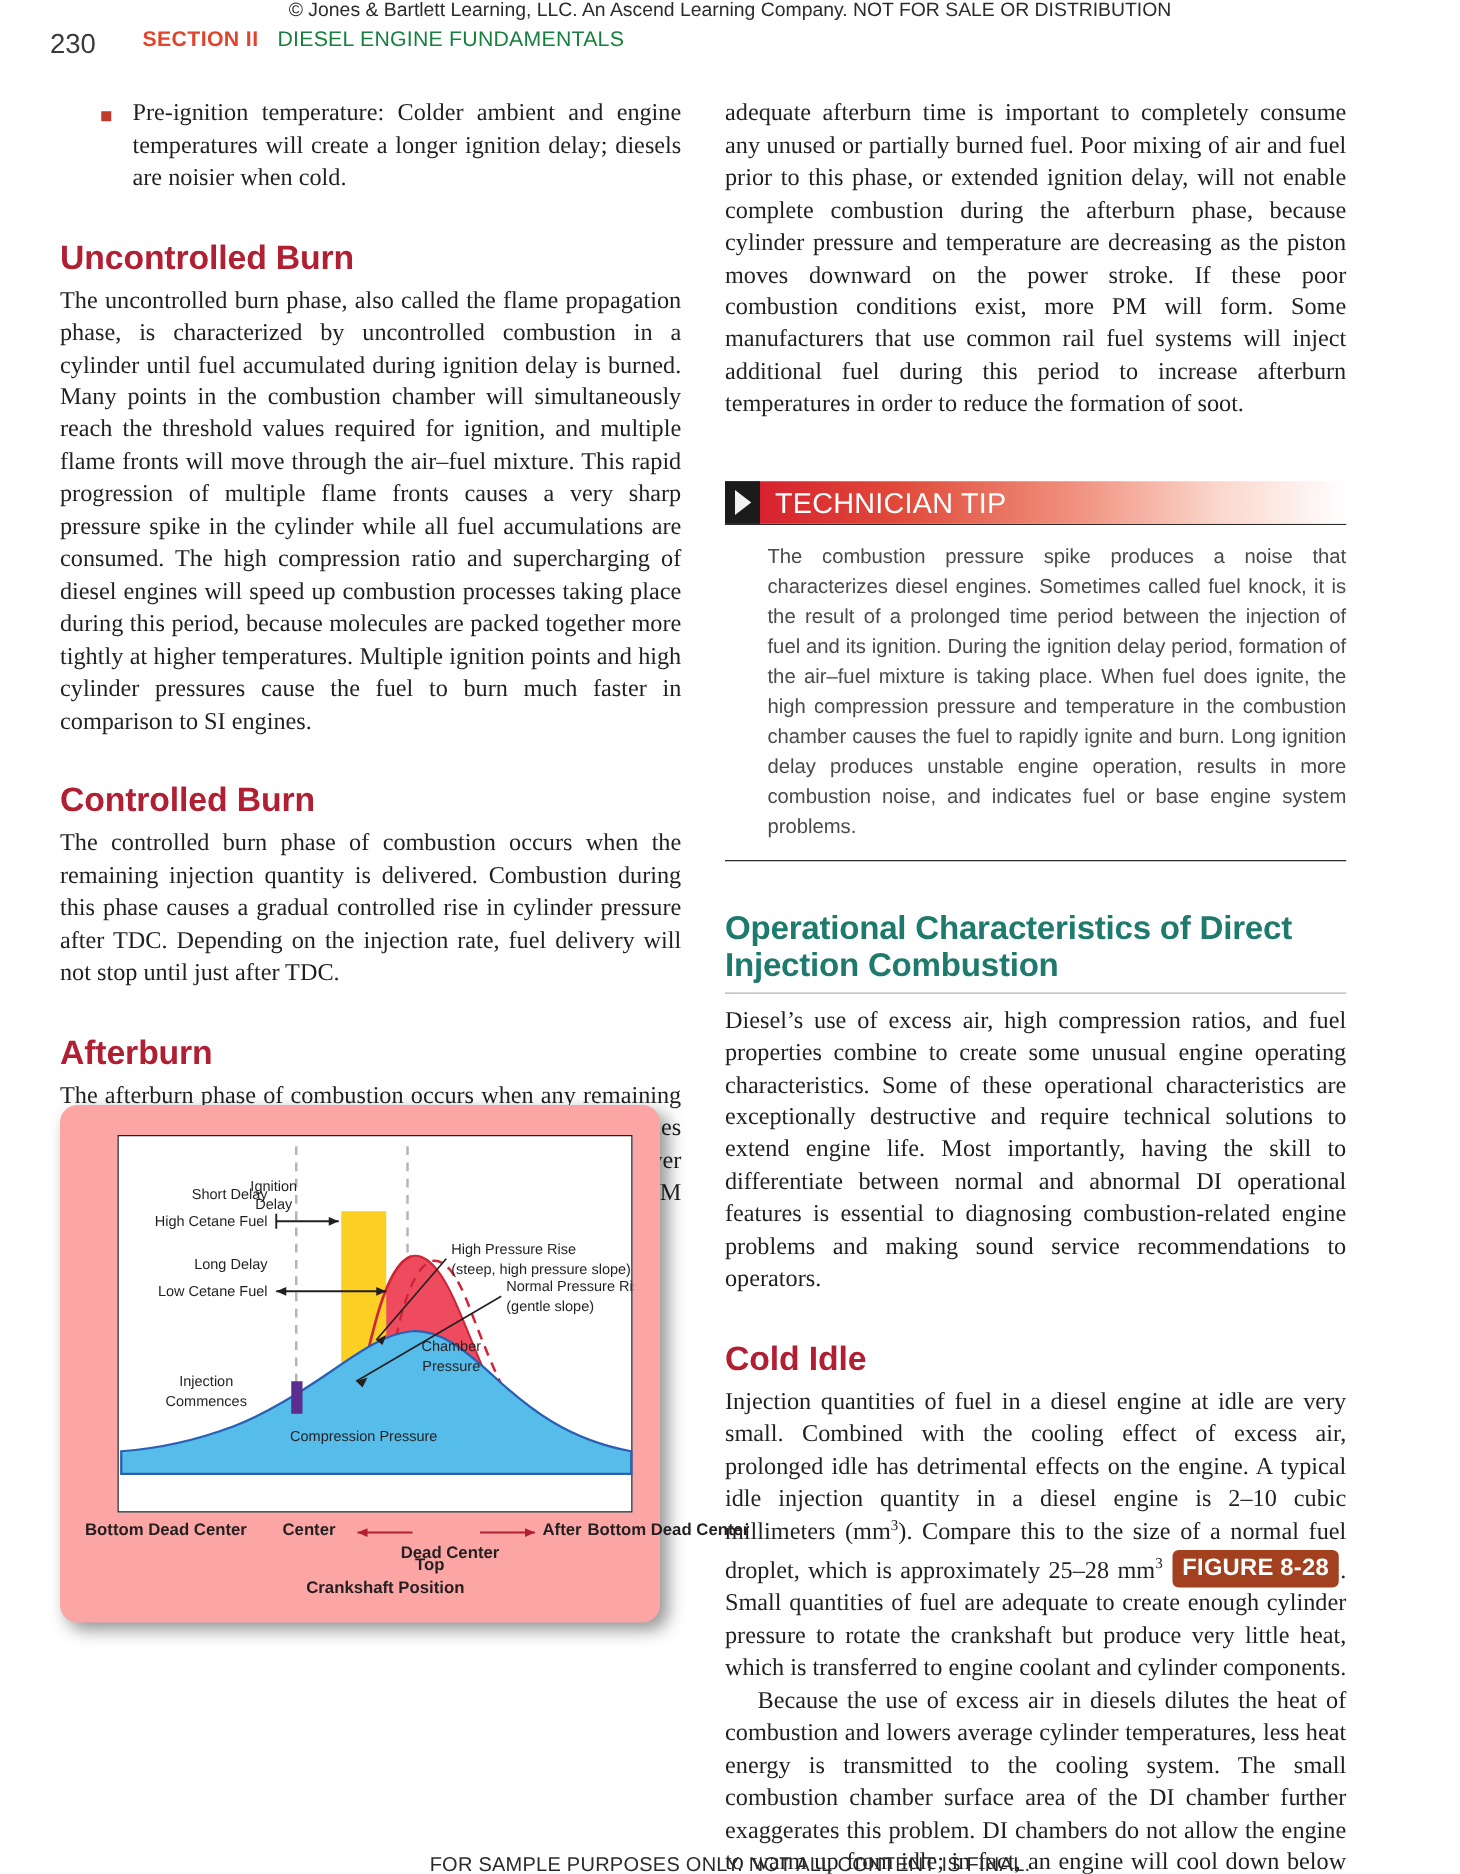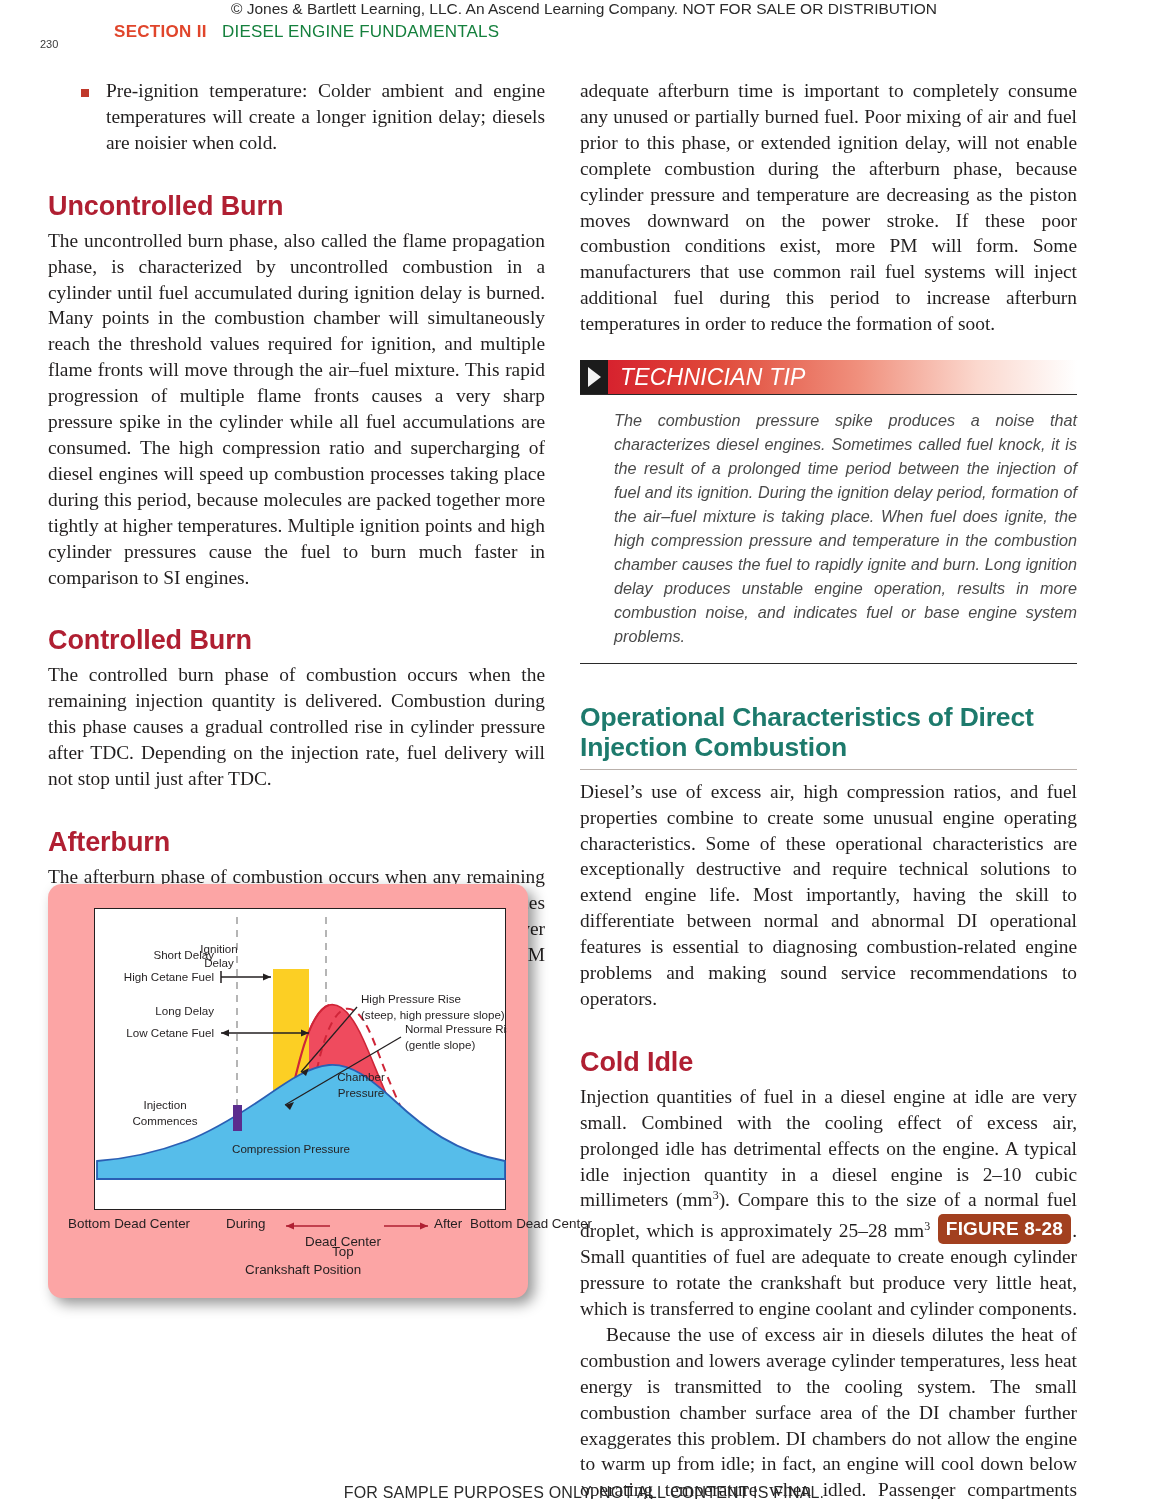--- a/index.html
+++ b/index.html
@@ -35,22 +35,22 @@
   }
 
   
   .folio-row {
     position: absolute;
     top: 22px; left: 0; width: 1168px;
     height: 24px;
     font-family: "Liberation Sans", sans-serif;
   }
   .folio-num {
-    position: absolute; left: 40px; top: 16px;
-    font-size: 11px; color: #3a3a3a;
+    position: absolute; left: 40px; top: 0;
+    font-size: 22px; color: #3a3a3a;
   }
   .folio-section {
     position: absolute; left: 114px; top: 0;
     font-size: 17px; font-weight: bold; color: #e0452b;
     letter-spacing: .3px;
   }
   .folio-title {
     position: absolute; left: 222px; top: 0;
     font-size: 17px; color: #15803d; letter-spacing: .2px;
   }
@@ -113,23 +113,22 @@
     letter-spacing: -0.2px;
   }
   .greenhead-rule {
     border-bottom: 1.5px solid #b9b0ab;
     margin-top: 6px;
     margin-bottom: 9px;
   }
 
   
   .tip {
-    margin-top: 23px;
-    position: relative;
-    font-style: italic;
+    margin-top: 48px;
+    position: relative;
   }
   .tip-bar {
     position: relative;
     height: 34px;
     display: flex;
     align-items: center;
     background: linear-gradient(to right, #d4182b 0%, #e04a3a 28%, #f0907d 56%, #fbd8ce 80%, #ffffff 100%);
   }
   .tip-arrow {
     width: 28px; height: 34px;
@@ -214,22 +213,24 @@
   .axis-labels {
     position: relative;
     width: 480px;
     height: 78px;
     font-family: "Liberation Sans", sans-serif;
     font-size: 13.4px;
     color: #231f20;
   }
   .axis-labels span.lbl {
     position: absolute;
+    text-align: center;
     white-space: nowrap;
     line-height: 1.25;
+    font-weight: bold;
   }
 
   .caption {
     margin: 6px 0 4px 24px;
     width: 420px;
     font-family: "Liberation Sans", sans-serif;
     font-size: 15.6px;
     line-height: 1.42;
     color: #4a4a4a;
   }
@@ -345,21 +346,21 @@
         <text class="chart-text" x="196" y="244" text-anchor="middle">Compression Pressure</text>
 
       </svg>
     </div>
 
     <div class="axis-labels">
       <span class="lbl" style="left:8px; top:6px; width:110px;">
         <span>Bottom Dead Center</span>
       </span>
 
-      <span class="lbl" style="left:166px; top:6px;">During</span>
+      <span class="lbl" style="left:166px; top:6px;">Center</span>
 
       <svg style="position:absolute; left:224px; top:9px;" width="146" height="14">
         <line x1="2" y1="7" x2="46" y2="7" stroke="#b01f32" stroke-width="1.6"></line>
         <polygon points="2,7 10,3.5 10,10.5" fill="#b01f32"></polygon>
         <line x1="100" y1="7" x2="144" y2="7" stroke="#b01f32" stroke-width="1.6"></line>
         <polygon points="144,7 136,3.5 136,10.5" fill="#b01f32"></polygon>
       </svg>
 
       <span class="lbl" style="left:272px; top:6px;margin-top:28px;">
         Top

